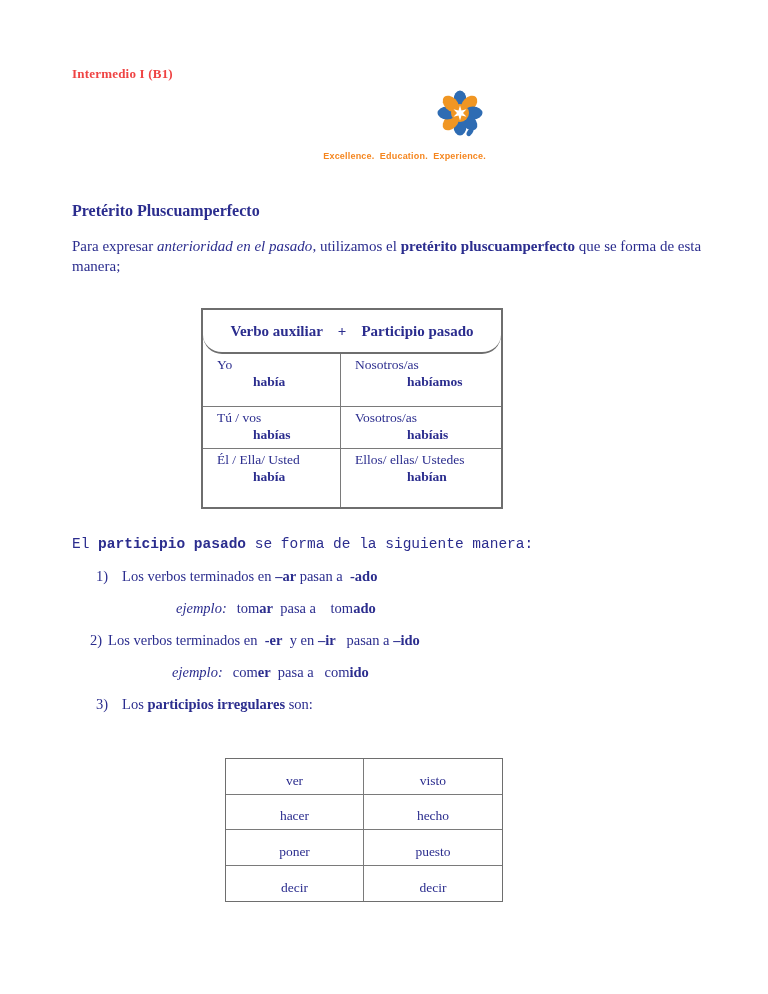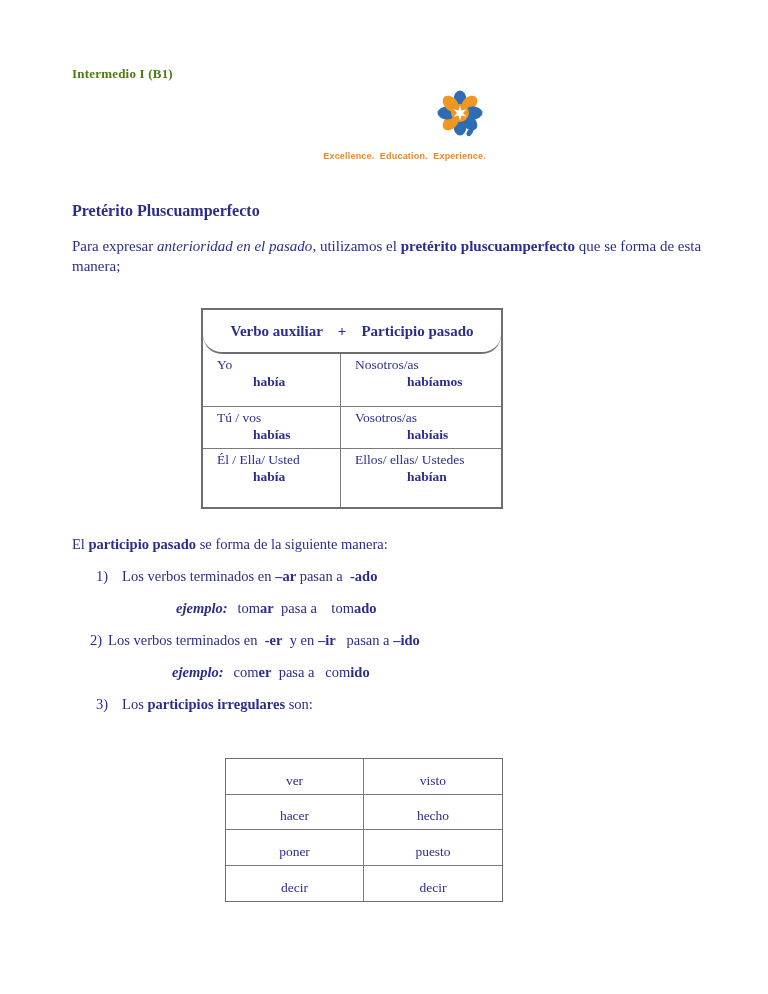--- a/index.html
+++ b/index.html
@@ -13,21 +13,21 @@
     color: #2b2d8e;
     overflow: hidden;
   }
   .pre { white-space: pre-wrap; }
   .abs { position: absolute; }
 
   
   .course-label {
     left: 72px; top: 66px;
     font-size: 13px; font-weight: bold;
-    color: #4d7c0f;
+    color: #ef4444;
     letter-spacing: 0.2px;
   }
 
   
   .logo { left: 277px; top: 92px; width: 216px; height: 74px; }
   .logo-wordmark {
     position: absolute; left: 0; top: 20px;
     font-family: "Liberation Sans", sans-serif;
     font-weight: bold;
     font-size: 40px; line-height: 40px;
@@ -81,29 +81,29 @@
   }
   .t1-cell { padding: 2px 14px; line-height: 17px; overflow: hidden; }
   .t1-cell.col-left  { border-right: 1.5px solid #7a7a7a; }
   .t1-cell.row-mid   { border-bottom: 1.5px solid #7a7a7a; }
   .t1-form { font-weight: bold; }
   .col-left  .t1-form { padding-left: 36px; }
   .col-right .t1-form { padding-left: 52px; }
 
   
   .rule-line { font-size: 14.5px; line-height: 17px; }
-  .lead-line   { left: 72px;  top: 536px; }
+  .lead-line   { left: 72px;  top: 536px; font-family: Liberation Mono, monospace; }
   .item-1      { left: 96px;  top: 568px; }
   .example-1   { left: 176px; top: 600px; }
   .item-2      { left: 90px;  top: 632px; }
   .example-2   { left: 172px; top: 664px; }
   .item-3      { left: 96px;  top: 696px; }
   .num-wide { margin-right: 14px; }
   .num-tight { margin-right: 6px; }
-  .ej-label { font-style: italic; margin-right: 10px; font-weight: bold; }
+  .ej-label { font-style: italic; margin-right: 10px; }
 
   
   .table2 {
     left: 225px; top: 758px; width: 276px; height: 142px;
     border: 1.5px solid #6e6e6e;
     display: grid;
     grid-template-columns: 138px 1fr;
     grid-template-rows: 1fr 1fr 1fr 1fr;
     font-size: 13.5px;
   }

